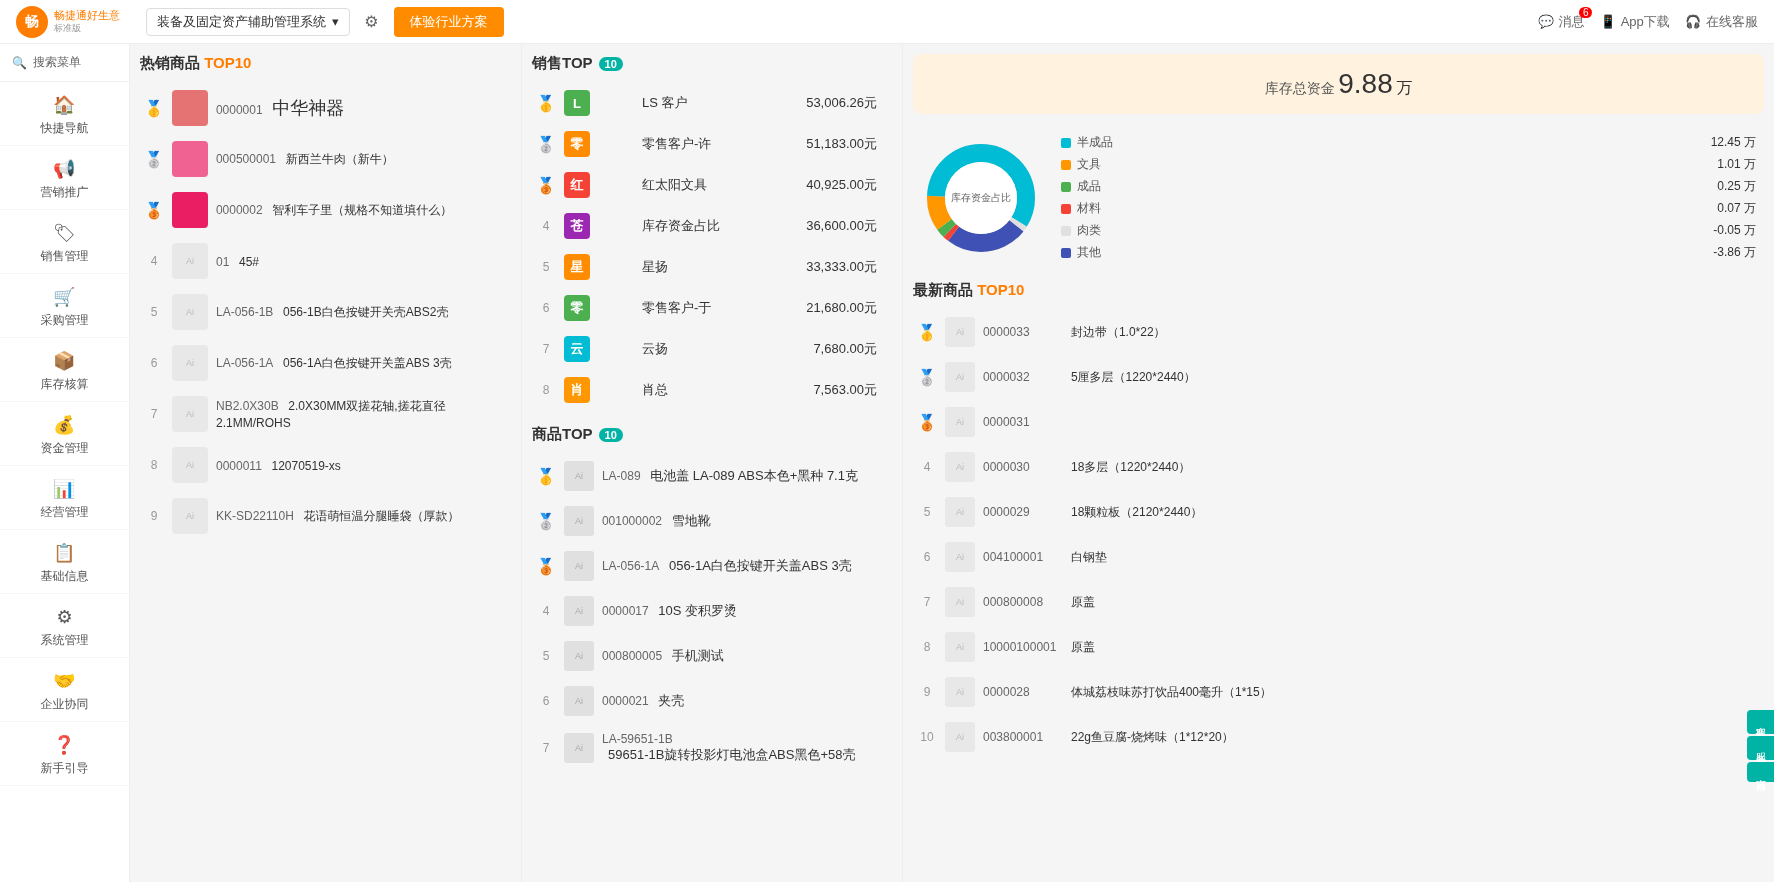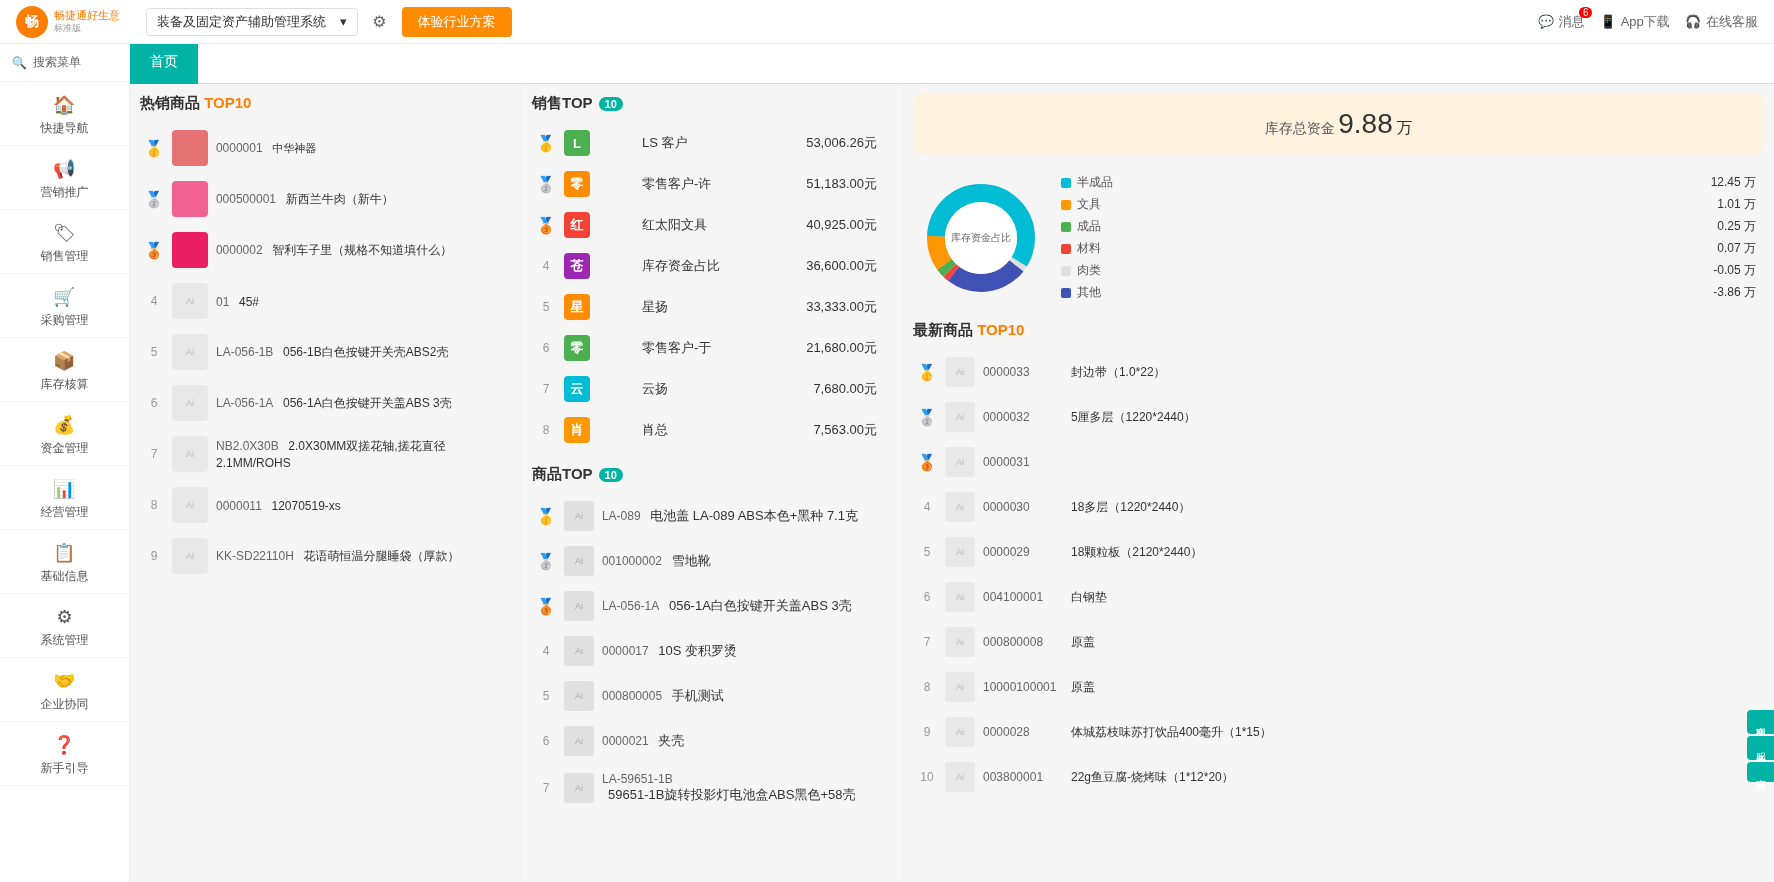--- a/index.html
+++ b/index.html
@@ -5,21 +5,21 @@
     * { margin: 0; padding: 0; box-sizing: border-box; }
     body { font-family: 'Microsoft YaHei', Arial, sans-serif; font-size: 13px; background: #f5f5f5; color: #333; width: 1774px; height: 882px; overflow: hidden; display: flex; flex-direction: column; }
 
     
     .topbar { height: 44px; background: #fff; display: flex; align-items: center; padding: 0 16px; border-bottom: 1px solid #eee; flex-shrink: 0; }
     .topbar-logo { width: 130px; display: flex; align-items: center; gap: 6px; }
     .logo-icon { width: 32px; height: 32px; background: #ff7d00; border-radius: 50%; display: flex; align-items: center; justify-content: center; color: #fff; font-size: 14px; font-weight: bold; }
     .logo-text { font-size: 11px; color: #ff7d00; line-height: 1.3; }
     .logo-sub { font-size: 9px; color: #999; }
     .topbar-center { flex: 1; display: flex; align-items: center; gap: 8px; }
-    .system-selector { display: flex; align-items: center; gap: 14px; border: 1px solid #ddd; border-radius: 4px; padding: 4px 10px; cursor: pointer; font-size: 13px; color: #333; }
+    .system-selector { display: flex; align-items: center; gap: 6px; border: 1px solid #ddd; border-radius: 4px; padding: 4px 10px; cursor: pointer; font-size: 13px; color: #333; }
     .topbar-btn { background: #ff8c00; color: #fff; border: none; padding: 6px 16px; border-radius: 4px; cursor: pointer; font-size: 13px; }
     .topbar-gear { width: 28px; height: 28px; display: flex; align-items: center; justify-content: center; color: #666; cursor: pointer; font-size: 16px; }
     .topbar-right { display: flex; align-items: center; gap: 16px; color: #666; font-size: 13px; }
     .topbar-right-item { display: flex; align-items: center; gap: 4px; cursor: pointer; position: relative; }
     .badge { background: #f00; color: #fff; font-size: 10px; border-radius: 8px; padding: 0 4px; position: absolute; top: -6px; right: -8px; }
 
     
     .main-layout { display: flex; flex: 1; overflow: hidden; }
 
     
@@ -175,38 +175,35 @@
         </div>
         <div class="sidebar-item">
           <span class="sidebar-icon">❓</span>
     <span>新手引导</span>
         </div>
       </div>
   </div>
 
   <div class="content">
 
-    <div class="nav-tab">
-      <div class="nav-tab-item active">首页</div>
-    </div>
 
     <div class="content-body">
 
       <div class="col-left">
 
         <div class="section-title">
           <span>热销商品 <span style="color:#ff7d00">TOP10</span></span>
         </div>
         <div id="hot-products-list">
             <div class="prod-item">
               <span style="font-size:16px">🥇</span>
               <div class="prod-img" style="background:#e57373"></div>
     <div class="prod-info">
       <span class="prod-code">0000001</span>
-      <span style="margin-left:6px;font-size:11px;color:#333">中华神器</span>
+      <span style="margin-left:6px;font-size:18px;color:#333">中华神器</span>
     </div>
             </div>
             <div class="prod-item">
               <span style="font-size:16px">🥈</span>
               <div class="prod-img" style="background:#f06292"></div>
     <div class="prod-info">
       <span class="prod-code">000500001</span>
       <span style="margin-left:6px;font-size:12px;color:#333">新西兰牛肉（新牛）</span>
     </div>
             </div>

